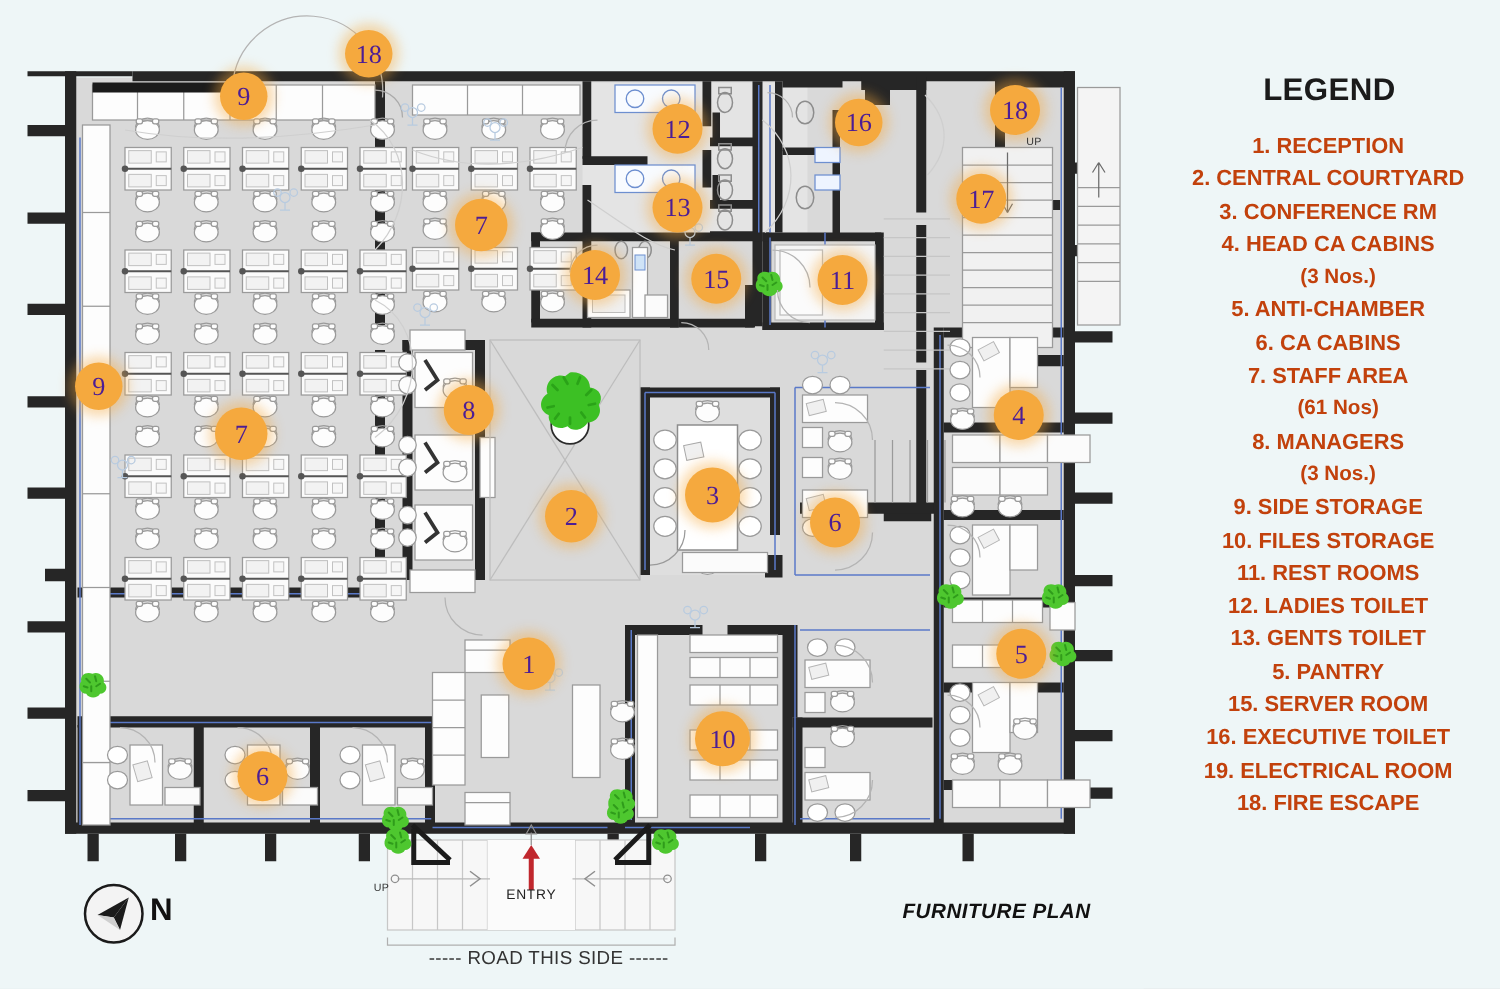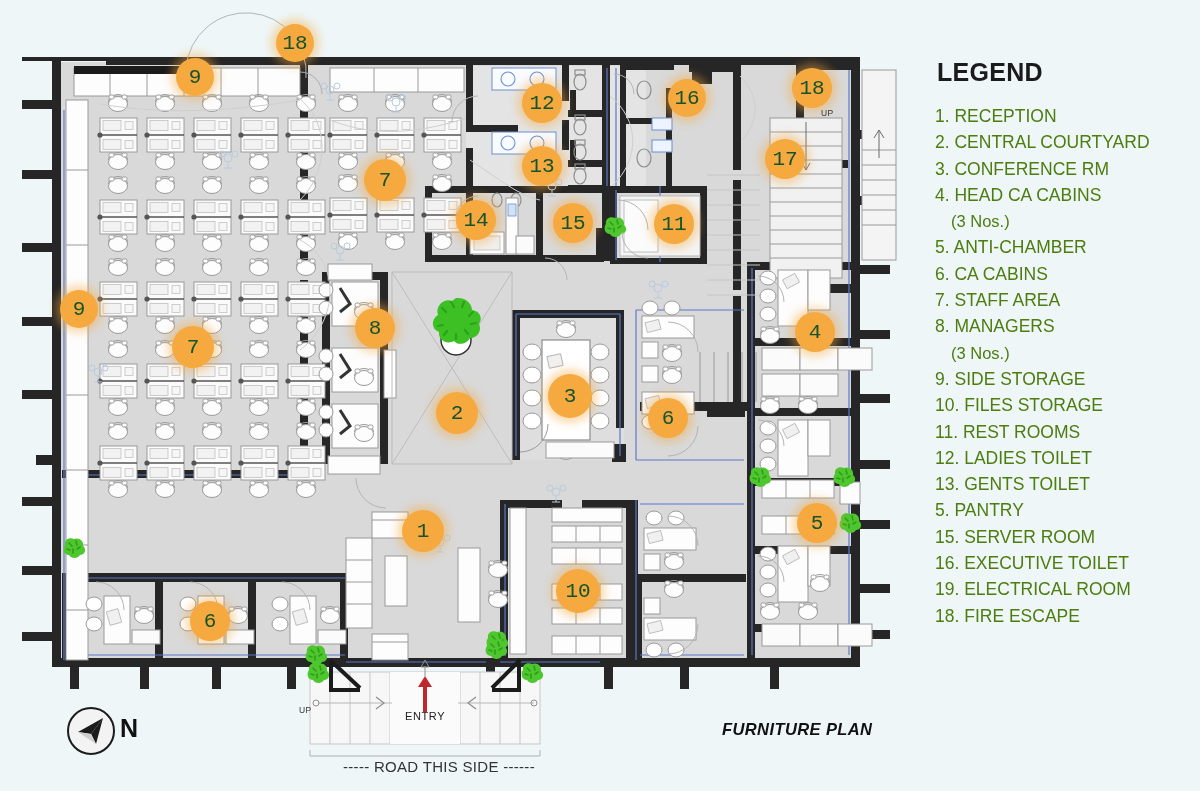--- a/index.html
+++ b/index.html
@@ -7,43 +7,43 @@
     width:1200px;height:791px;
     background:#eef6f7;
     font-family:"Liberation Sans", sans-serif;
     overflow:hidden;
     position:relative;
   }
   #root{position:absolute;inset:0;}
 
   
   #legend{
-    position:absolute;left:935px;top:58px;width:255px;
+    position:absolute;left:935px;top:58px;width:255px;text-align:center;
   }
   #legend-title{
     font-size:25px;font-weight:bold;color:#1b1b1b;letter-spacing:.3px;
     margin:0 0 16px 2px;
   }
   .legend-item{
-    font-size:17.5px;color:#4d7c0f;line-height:26.3px;white-space:nowrap;
+    font-size:17.5px;color:#c2410c;line-height:26.3px;white-space:nowrap;font-weight:bold;
   }
   .legend-item.sub{padding-left:16px;font-size:16.5px;}
 
   
   #plan{position:absolute;left:0;top:0;width:915px;height:791px;}
   #plan svg{display:block;}
 
   
   .marker{
     position:absolute;border-radius:50%;
     background:#f5a93e;
-    color:#14532d;
+    color:#4c1d95;
     display:flex;align-items:center;justify-content:center;
     font-size:21px;font-weight:400;
-    font-family:Liberation Mono, monospace;
+    font-family:Liberation Serif, serif;
     box-shadow:0 0 9px 5px rgba(245,169,62,.42);
     user-select:none;
   }
   .marker.m2{font-size:21px;}
   #compass-n{
     position:absolute;left:120px;top:714px;
     font-size:25px;font-weight:bold;color:#111;
   }
   #furniture-plan{
     position:absolute;left:722px;top:720px;
@@ -934,20 +934,21 @@
     <div id="legend-title">LEGEND</div>
     <div id="legend-list">
         <div class="legend-item">1. RECEPTION</div>
         <div class="legend-item">2. CENTRAL COURTYARD</div>
         <div class="legend-item">3. CONFERENCE RM</div>
         <div class="legend-item">4. HEAD CA CABINS</div>
         <div class="legend-item sub">(3 Nos.)</div>
         <div class="legend-item">5. ANTI-CHAMBER</div>
         <div class="legend-item">6. CA CABINS</div>
         <div class="legend-item">7. STAFF AREA</div>
+        <div class="legend-item sub">(61 Nos)</div>
         <div class="legend-item">8. MANAGERS</div>
         <div class="legend-item sub">(3 Nos.)</div>
         <div class="legend-item">9. SIDE STORAGE</div>
         <div class="legend-item">10. FILES STORAGE</div>
         <div class="legend-item">11. REST ROOMS</div>
         <div class="legend-item">12. LADIES TOILET</div>
         <div class="legend-item">13. GENTS TOILET</div>
         <div class="legend-item">5. PANTRY</div>
         <div class="legend-item">15. SERVER ROOM</div>
         <div class="legend-item">16. EXECUTIVE TOILET</div>

